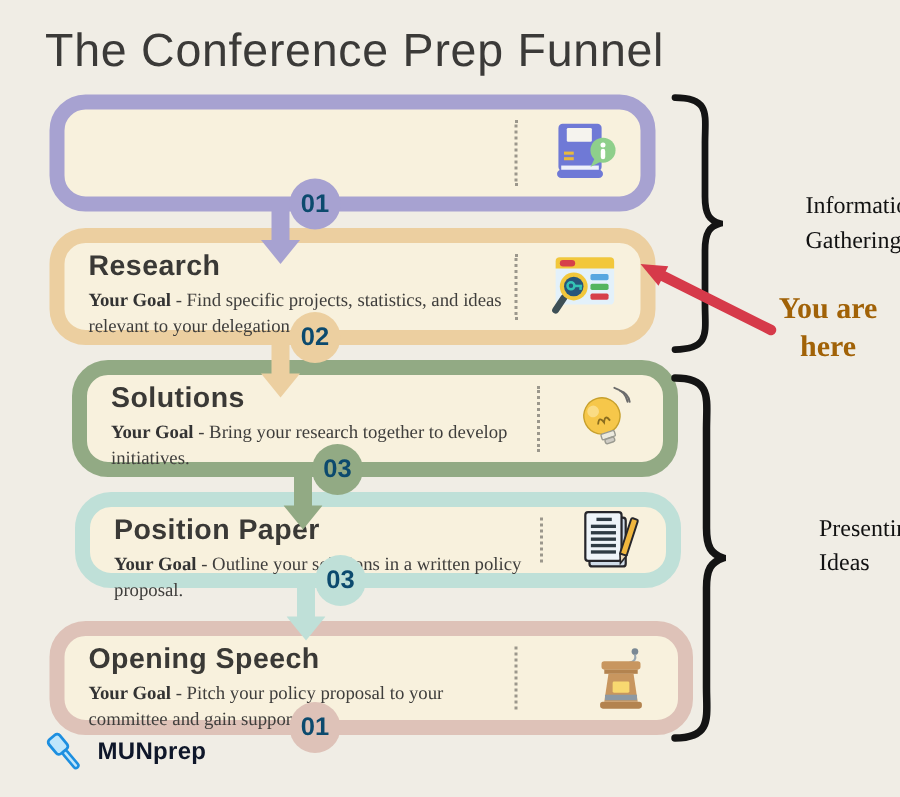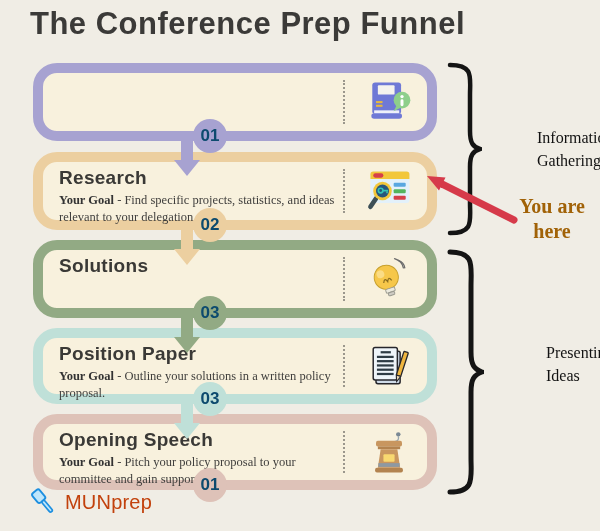--- a/index.html
+++ b/index.html
@@ -1,19 +1,19 @@
 <!DOCTYPE html>
 <html><head>
 <meta charset="utf-8">
 <style>
   html,body{margin:0;padding:0;}
   body{background:#f0ede5;font-family:"Liberation Sans",sans-serif;}
   .canvas{position:relative;width:600px;height:531px;background:#f0ede5;overflow:hidden;}
 
-  .main-title{position:absolute;left:30px;top:6px;font-size:31px;font-weight:700;
+  .main-title{position:absolute;left:30px;top:16px;font-size:31px;font-weight:400;
     color:#3b3a38;letter-spacing:.5px;margin:0;}
 
   .card-wrap{position:absolute;left:33px;width:404px;}
   .card{position:absolute;inset:0;border:10px solid var(--c);border-radius:24px;
     background:#f8f1dd;box-sizing:border-box;}
   .card-text{position:absolute;left:16px;top:5px;width:288px;}
   .card-title{margin:0;font-size:19px;font-weight:800;color:#3a3936;letter-spacing:.3px;}
   .card-desc{margin:3px 0 0 0;font-family:"Liberation Serif",serif;font-size:12.5px;
     line-height:1.32;color:#3f3e3c;}
   .card-desc b{font-weight:700;color:#333;}
@@ -29,21 +29,21 @@
 
   .brace{position:absolute;stroke:#141414;fill:none;stroke-linecap:round;}
   .group-label{position:absolute;font-family:"Liberation Serif",serif;font-size:16px;
     color:#121212;line-height:1.45;margin-left:40px;}
   .here-label{position:absolute;left:508px;top:194px;width:88px;text-align:center;
     font-family:"Liberation Serif",serif;font-weight:700;font-size:20px;line-height:1.25;
     color:#a16207;}
   .here-arrow{position:absolute;left:424px;top:170px;}
 
   .footer{position:absolute;left:27px;top:487px;display:flex;align-items:center;gap:8px;}
-  .brand{font-size:20px;font-weight:400;color:#c2410c;letter-spacing:.2px;}
+  .brand{font-size:16px;font-weight:700;color:#0f172a;letter-spacing:.2px;}
 </style>
 </head>
 <body>
 
 <div class="canvas">
 
   <h1 class="main-title">The Conference Prep Funnel</h1>
 
   <div class="card-wrap" style="top: 63px; height: 78px; --c: #a7a2d1;">
     <div class="card">
@@ -94,24 +94,25 @@
         </svg>
       </div>
     </div>
     <div class="num-circle">02</div>
     <svg class="connector" viewBox="0 0 26 44">
       <rect x="7" y="0" width="12" height="28"></rect>
         <polygon points="0,27 26,27 13,43"></polygon>
     </svg>
   </div>
 
-  <div class="card-wrap" style="top: 240px; height: 78px; --c: #92aa84;">
+  <div class="card-wrap" style="top: 240px; height: 78px; margin-left: 15px; --c: #92aa84;">
     <div class="card">
       <div class="card-text">
         <h2 class="card-title">Solutions</h2>
+        <p class="card-desc"><b>Your Goal</b> <span>- Bring your research together to develop initiatives.</span></p>
       </div>
       <div class="divider"></div>
       <div class="icon-box">
         <svg width="52" height="44" viewBox="0 0 56 46">
           <path d="M38 3 q6 2 7 8" stroke="#6b6b6b" stroke-width="1.4" fill="none" stroke-linecap="round"></path>
           <path d="M34 1 q8 2.5 9.5 10" stroke="#6b6b6b" stroke-width="1.4" fill="none" stroke-linecap="round"></path>
           <g transform="rotate(-18 26 24)">
             <circle cx="26" cy="21" r="13" fill="#f6c74a" stroke="#c7a02c" stroke-width="1"></circle>
             <circle cx="21" cy="16" r="4.2" fill="#fadc85"></circle>
             <path d="M21.5 26 q2.5 -6 4.5 0 q2.5 -6 4.5 0" stroke="#8a6d1f" stroke-width="1.3" fill="none"></path>
@@ -121,21 +122,21 @@
         </svg>
       </div>
     </div>
     <div class="num-circle">03</div>
     <svg class="connector" viewBox="0 0 26 44">
       <rect x="7" y="0" width="12" height="28"></rect>
         <polygon points="0,27 26,27 13,43"></polygon>
     </svg>
   </div>
 
-  <div class="card-wrap" style="top: 328px; height: 76px; --c: #bfe0d8;">
+  <div class="card-wrap" style="top: 328px; height: 64px; margin-left: 17px; --c: #bfe0d8;">
     <div class="card">
       <div class="card-text">
         <h2 class="card-title">Position Paper</h2>
         <p class="card-desc"><b>Your Goal</b> <span>- Outline your solutions in a written policy proposal.</span></p>
       </div>
       <div class="divider"></div>
       <div class="icon-box">
         <svg width="52" height="44" viewBox="0 0 56 46">
           <rect x="14" y="7" width="26" height="35" rx="2" fill="#cfdbe8" stroke="#26262b" stroke-width="1.6"></rect>
           <rect x="11" y="3" width="26" height="35" rx="2" fill="#eef4f9" stroke="#26262b" stroke-width="1.6"></rect>
@@ -152,21 +153,21 @@
         </svg>
       </div>
     </div>
     <div class="num-circle">03</div>
     <svg class="connector" viewBox="0 0 26 44">
       <rect x="7" y="0" width="12" height="28"></rect>
         <polygon points="0,27 26,27 13,43"></polygon>
     </svg>
   </div>
 
-  <div class="card-wrap" style="top: 414px; height: 76px; --c: #dec2b8;">
+  <div class="card-wrap" style="top: 414px; height: 76px; padding-left: 25px; --c: #dec2b8;">
     <div class="card">
       <div class="card-text">
         <h2 class="card-title">Opening Speech</h2>
         <p class="card-desc"><b>Your Goal</b> <span>- Pitch your policy proposal to your committee and gain support.</span></p>
       </div>
       <div class="divider"></div>
       <div class="icon-box">
         <svg width="52" height="44" viewBox="0 0 56 46">
           <circle cx="38" cy="4" r="2.4" fill="#7a8894"></circle>
           <path d="M38 6 q1.5 5 -4 6" stroke="#9aa7b0" stroke-width="1.5" fill="none"></path>

